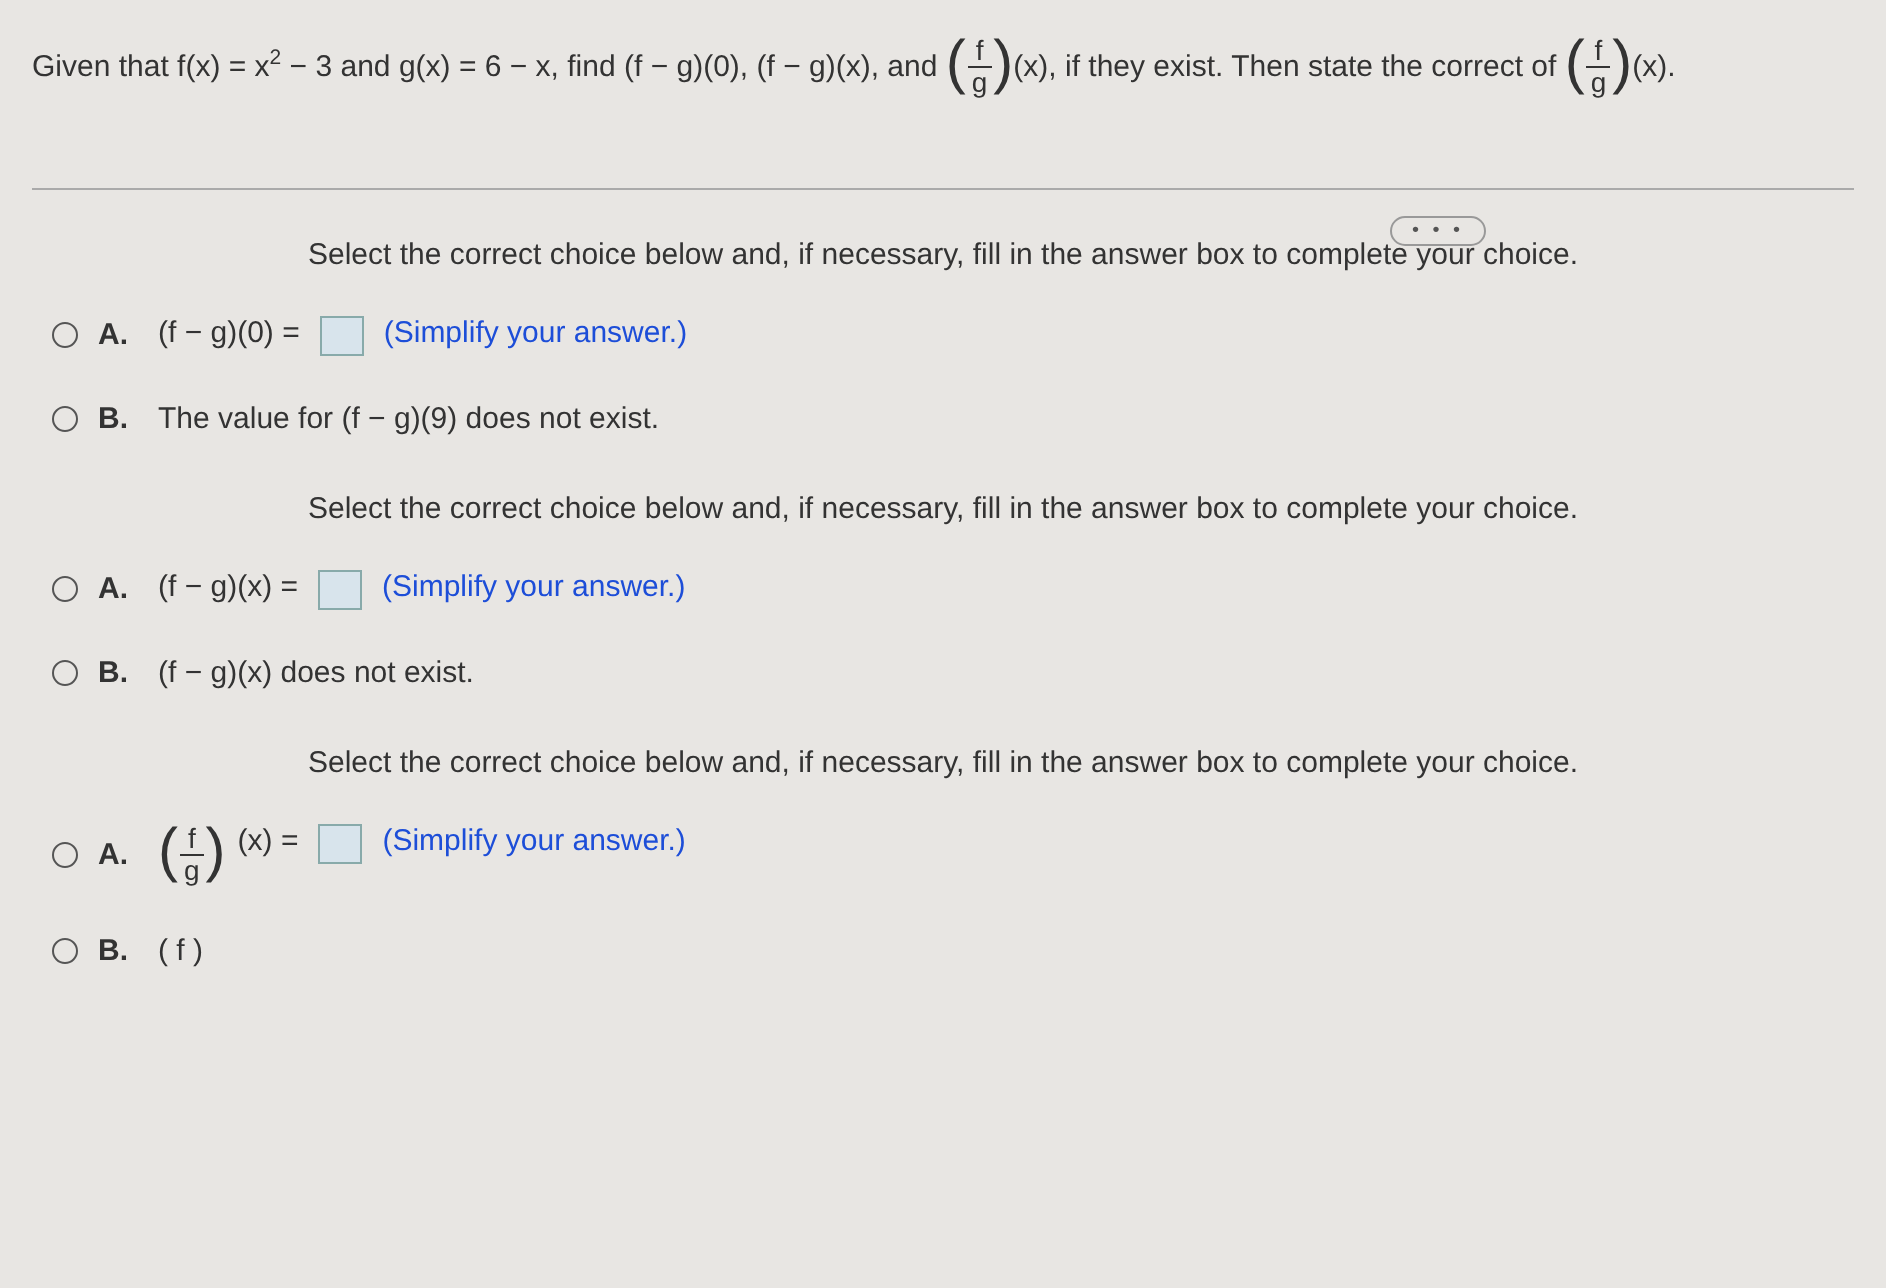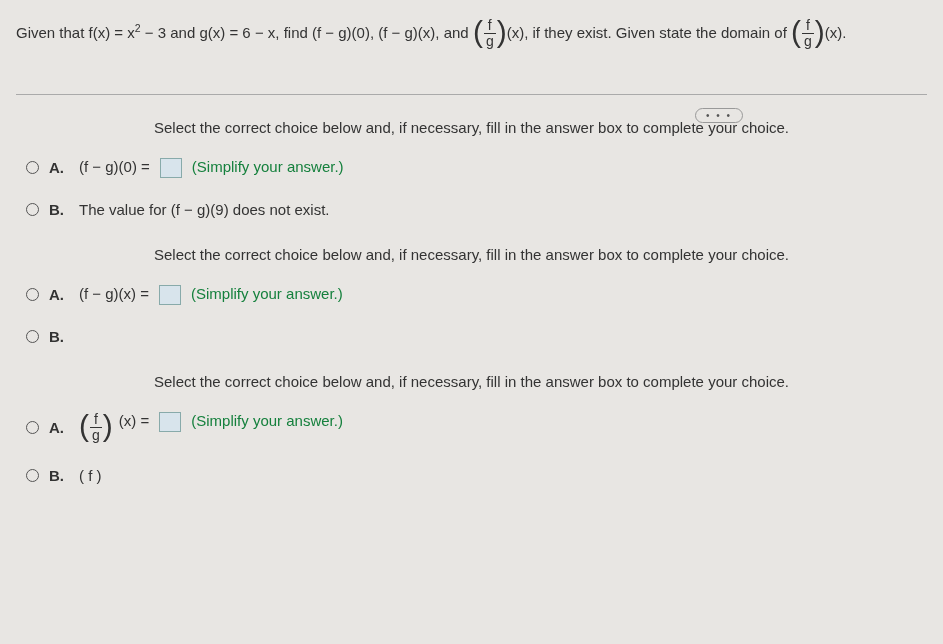--- a/index.html
+++ b/index.html
@@ -98,34 +98,34 @@
   }
   .answer-box {
     display: inline-block;
     width: 22px;
     height: 20px;
     background: #d8e4ec;
     border: 1px solid #8aa;
     vertical-align: middle;
     margin: 0 4px;
   }
-  .hint { color: #15803d; }
+  .hint { color: #1d4ed8; }
 </style>
 </head>
 <body>
 
 <div class="problem-statement">
   <span>Given that f(x) = x</span><sup>2</sup><span> − 3 and g(x) = 6 − x, find (f − g)(0), (f − g)(x), and </span><span class="paren-frac">
       <span class="paren">(</span>
       <span class="frac">
         <span class="num">f</span>
         <span class="den">g</span>
       </span>
       <span class="paren">)</span>
-    </span><span>(x), if they exist. Given state the domain of </span><span class="paren-frac">
+    </span><span>(x), if they exist. Then state the correct of </span><span class="paren-frac">
       <span class="paren">(</span>
       <span class="frac">
         <span class="num">f</span>
         <span class="den">g</span>
       </span>
       <span class="paren">)</span>
     </span><span>(x).</span>
 </div>
 
 <div class="ellipsis-pill">• • •</div>
@@ -158,20 +158,21 @@
   <span class="choice-content">
     <span>(f − g)(x) =</span>
     <span class="answer-box"></span>
     <span class="hint">(Simplify your answer.)</span>
   </span>
 </div>
 
 <div class="choice-row">
   <span class="radio"></span>
   <span class="choice-letter">B.</span>
+  <span>(f − g)(x) does not exist.</span>
 </div>
 
 <div class="instruction">Select the correct choice below and, if necessary, fill in the answer box to complete your choice.</div>
 
 <div class="choice-row tall">
   <span class="radio"></span>
   <span class="choice-letter">A.</span>
   <span class="choice-content">
     <span class="paren-frac">
         <span class="paren">(</span>

